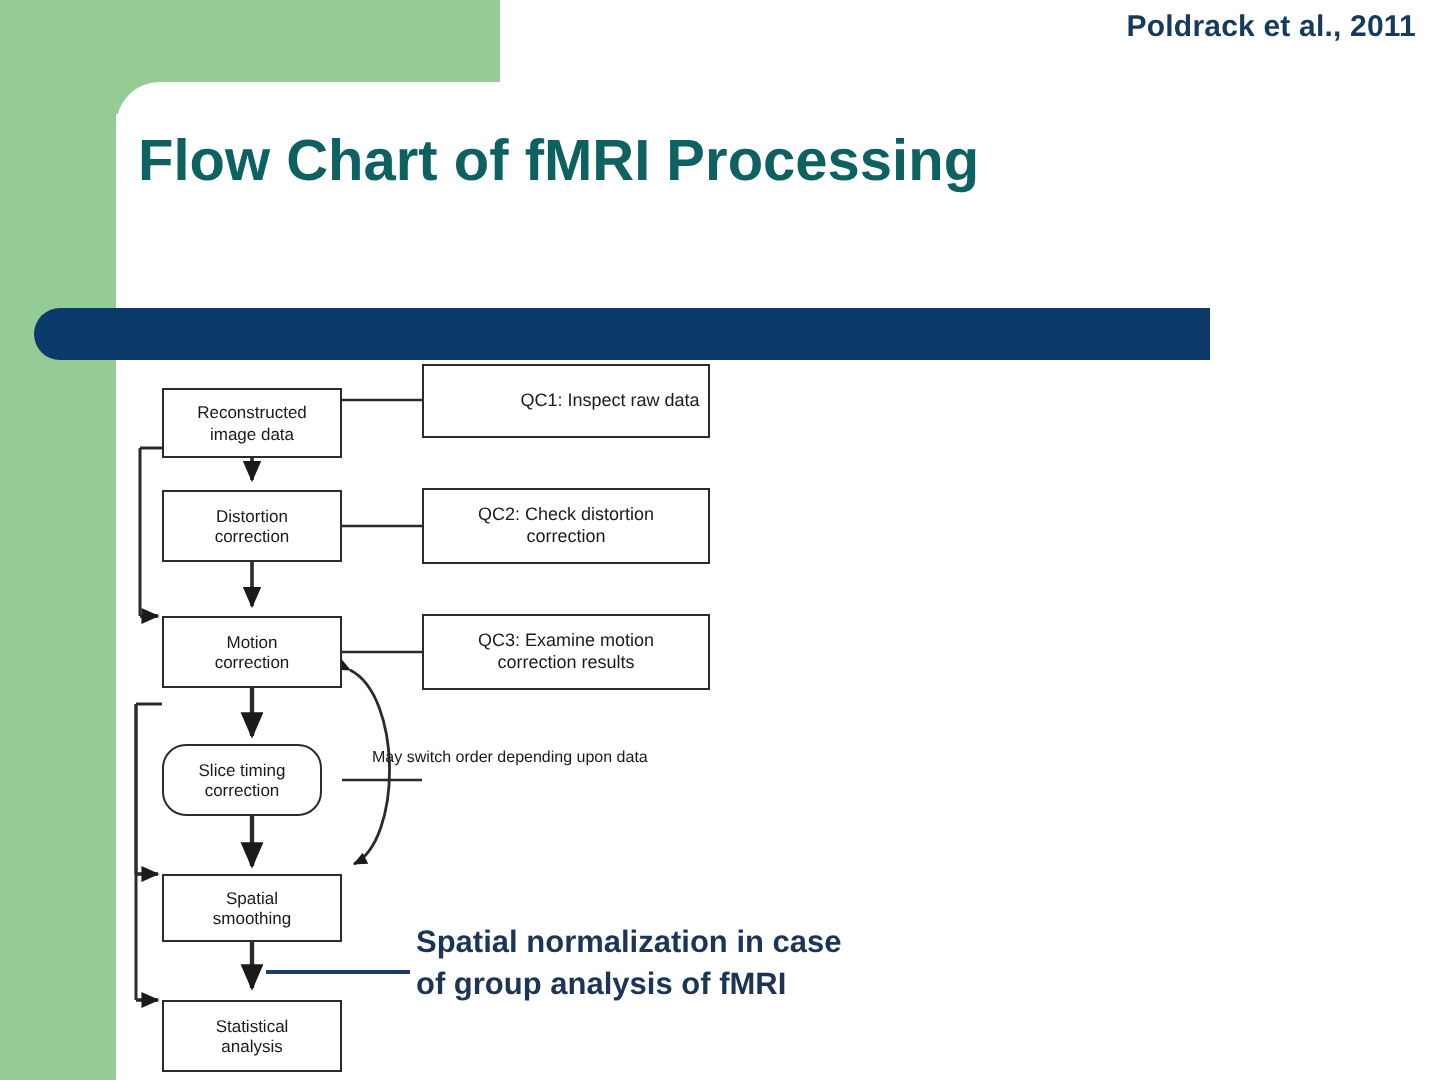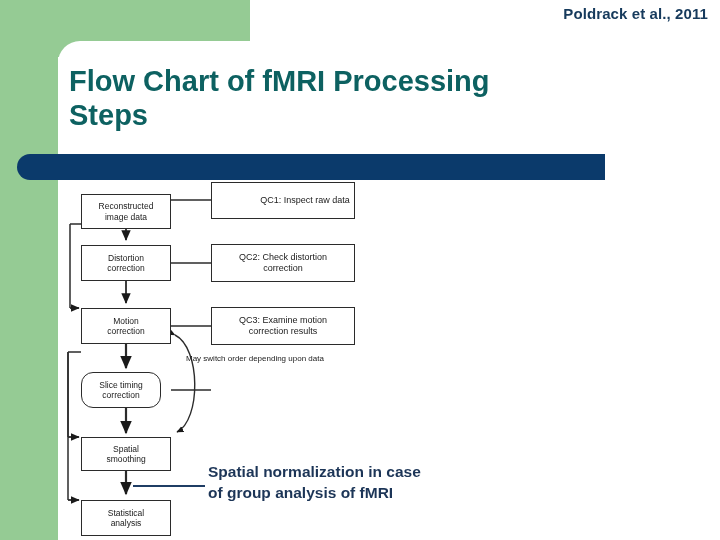--- a/index.html
+++ b/index.html
@@ -42,21 +42,21 @@
     position:absolute;box-sizing:border-box;
     background:#ffffff;border:1.4px solid #2b2b2b;
     display:flex;align-items:center;justify-content:center;text-align:center;
     color:#1a1a1a;line-height:1.22;
   }
   .fbox.step{font-size:8.5px;}
   .fbox.qc{font-size:9px;}
   .fbox .lines{padding:0 3px;}
 
   .switch-label{
-    position:absolute;font-size:8px;color:#1a1a1a;white-space:nowrap;
+    position:absolute;font-size:8px;color:#1a1a1a;white-space:nowrap;margin-top:20px;
   }
 
   
   .anno-line{
     position:absolute;left:133px;top:485px;width:72px;height:0;
     border-top:2px solid #1f3d64;
   }
   .anno-text{
     position:absolute;left:208px;top:462px;width:300px;
     font-size:15.5px;font-weight:bold;color:#1c3557;line-height:1.35;
@@ -69,21 +69,20 @@
 
   <div class="green-strip"></div>
   <div class="green-top"></div>
   <div class="white-panel"></div>
   <div class="blue-bar"></div>
 
   <div class="credit">Poldrack et al., 2011</div>
 
   <div class="slide-title">
     <div>Flow Chart of fMRI Processing</div>
-    <div>Steps</div>
   </div>
 
   <div class="chart">
 
     <svg width="400" height="358" viewBox="0 0 400 358">
       <defs>
         <marker id="ah" markerWidth="7" markerHeight="7" refX="5.4" refY="2.6" orient="auto">
           <path d="M0,0 L6,2.6 L0,5.2 z" fill="#1a1a1a"></path>
         </marker>
         <marker id="ahs" markerWidth="6" markerHeight="6" refX="4.6" refY="2.2" orient="auto">

